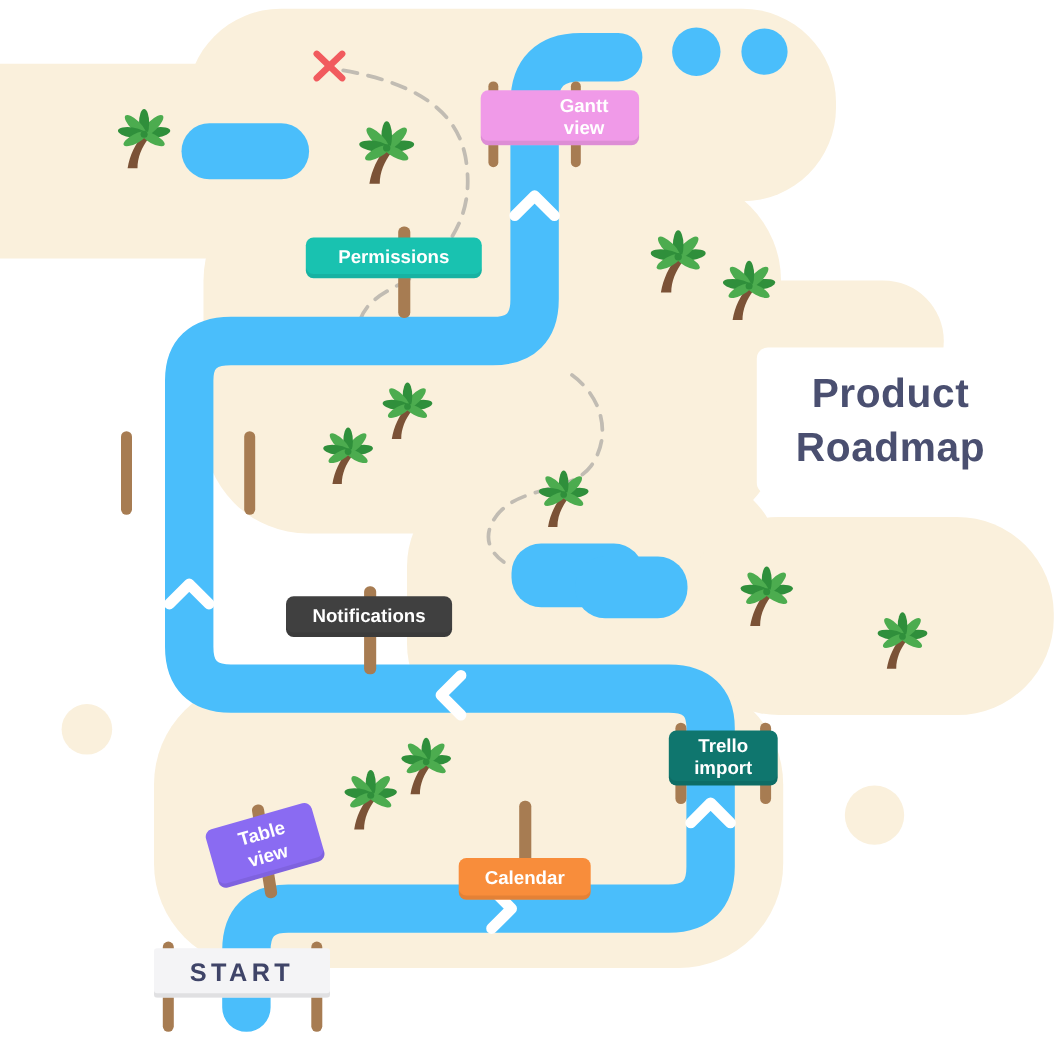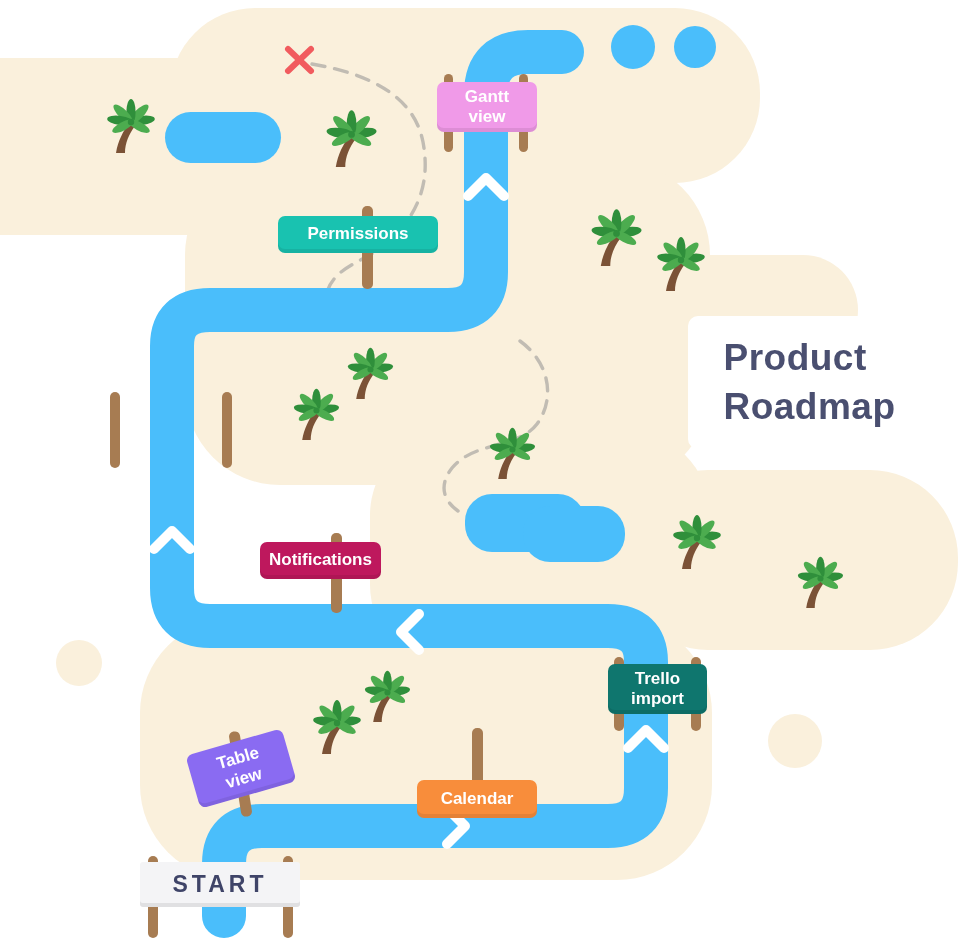--- a/index.html
+++ b/index.html
@@ -12,21 +12,21 @@
   .post { position:absolute; width:10px; background:#A77C52; border-radius:5px; }
   .sign {
     position:absolute; display:flex; align-items:center; justify-content:center;
     text-align:center; color:#ffffff; font-weight:bold; border-radius:7px;
     white-space:pre-line; line-height:1.18; font-size:17px;
     box-shadow: inset 0 -4px 0 rgba(0,0,0,0.08);
   }
   .title-card {
     position:absolute; left:688px; top:316px; width:243px; height:133px;
     background:#ffffff; border-radius:10px; display:flex; align-items:center;
-    justify-content:center; text-align:left; font-size:37px; font-weight:bold;
+    justify-content:center; text-align:center; font-size:37px; font-weight:bold;
     color:#4A4F70; white-space:pre-line; line-height:1.3; letter-spacing:0.5px;
   }
   .sign-start { font-size:23px; letter-spacing:4px; line-height:1; border-radius:3px; }
 </style>
 </head>
 <body>
 
 <div class="canvas">
 
   <div class="sand" style="left:170px; top:8px; width:590px; height:175px; border-radius:85px;"></div>
@@ -104,28 +104,28 @@
   <div class="post" style="left:110px; top:392px; height:76px;"></div>
   <div class="post" style="left:222px; top:392px; height:76px;"></div>
   <div class="post" style="left:331px; top:533px; height:80px; width:11px;"></div>
   <div class="post" style="left:614px; top:657px; height:74px;"></div>
   <div class="post" style="left:691px; top:657px; height:74px;"></div>
   <div class="post" style="left:472px; top:728px; height:76px; width:11px;"></div>
   <div class="post" style="left:235px; top:731px; height:86px; width:11px; transform:rotate(-9deg);"></div>
   <div class="post" style="left:148px; top:856px; height:82px;"></div>
   <div class="post" style="left:283px; top:856px; height:82px;"></div>
 
-  <div class="sign" style="left: 437px; top: 82px; width: 100px; height: 50px; background-color: rgb(240, 154, 232);">
+  <div class="sign" style="left: 437px; top: 82px; width: 100px; height: 50px; background-color: rgb(240, 154, 232); padding-left: 44px;">
     <span>Gantt
 view</span>
   </div>
   <div class="sign" style="left: 278px; top: 216px; width: 160px; height: 37px; background-color: rgb(25, 194, 176);">
     <span>Permissions</span>
   </div>
-  <div class="sign" style="left: 260px; top: 542px; width: 121px; height: 37px; background-color: #be185d;">
+  <div class="sign" style="left: 260px; top: 542px; width: 151px; height: 37px; background-color: #404040;">
     <span>Notifications</span>
   </div>
   <div class="sign" style="left: 608px; top: 664px; width: 99px; height: 50px; background-color: #0f766e;">
     <span>Trello
 import</span>
   </div>
   <div class="sign" style="left: 417px; top: 735px; width: 120px; height: 38px; background-color: rgb(248, 141, 59); margin-top: 45px;">
     <span>Calendar</span>
   </div>
   <div class="sign" style="left: 191px; top: 741px; width: 100px; height: 55px; transform: rotate(-16deg); background-color: rgb(138, 107, 242);">

